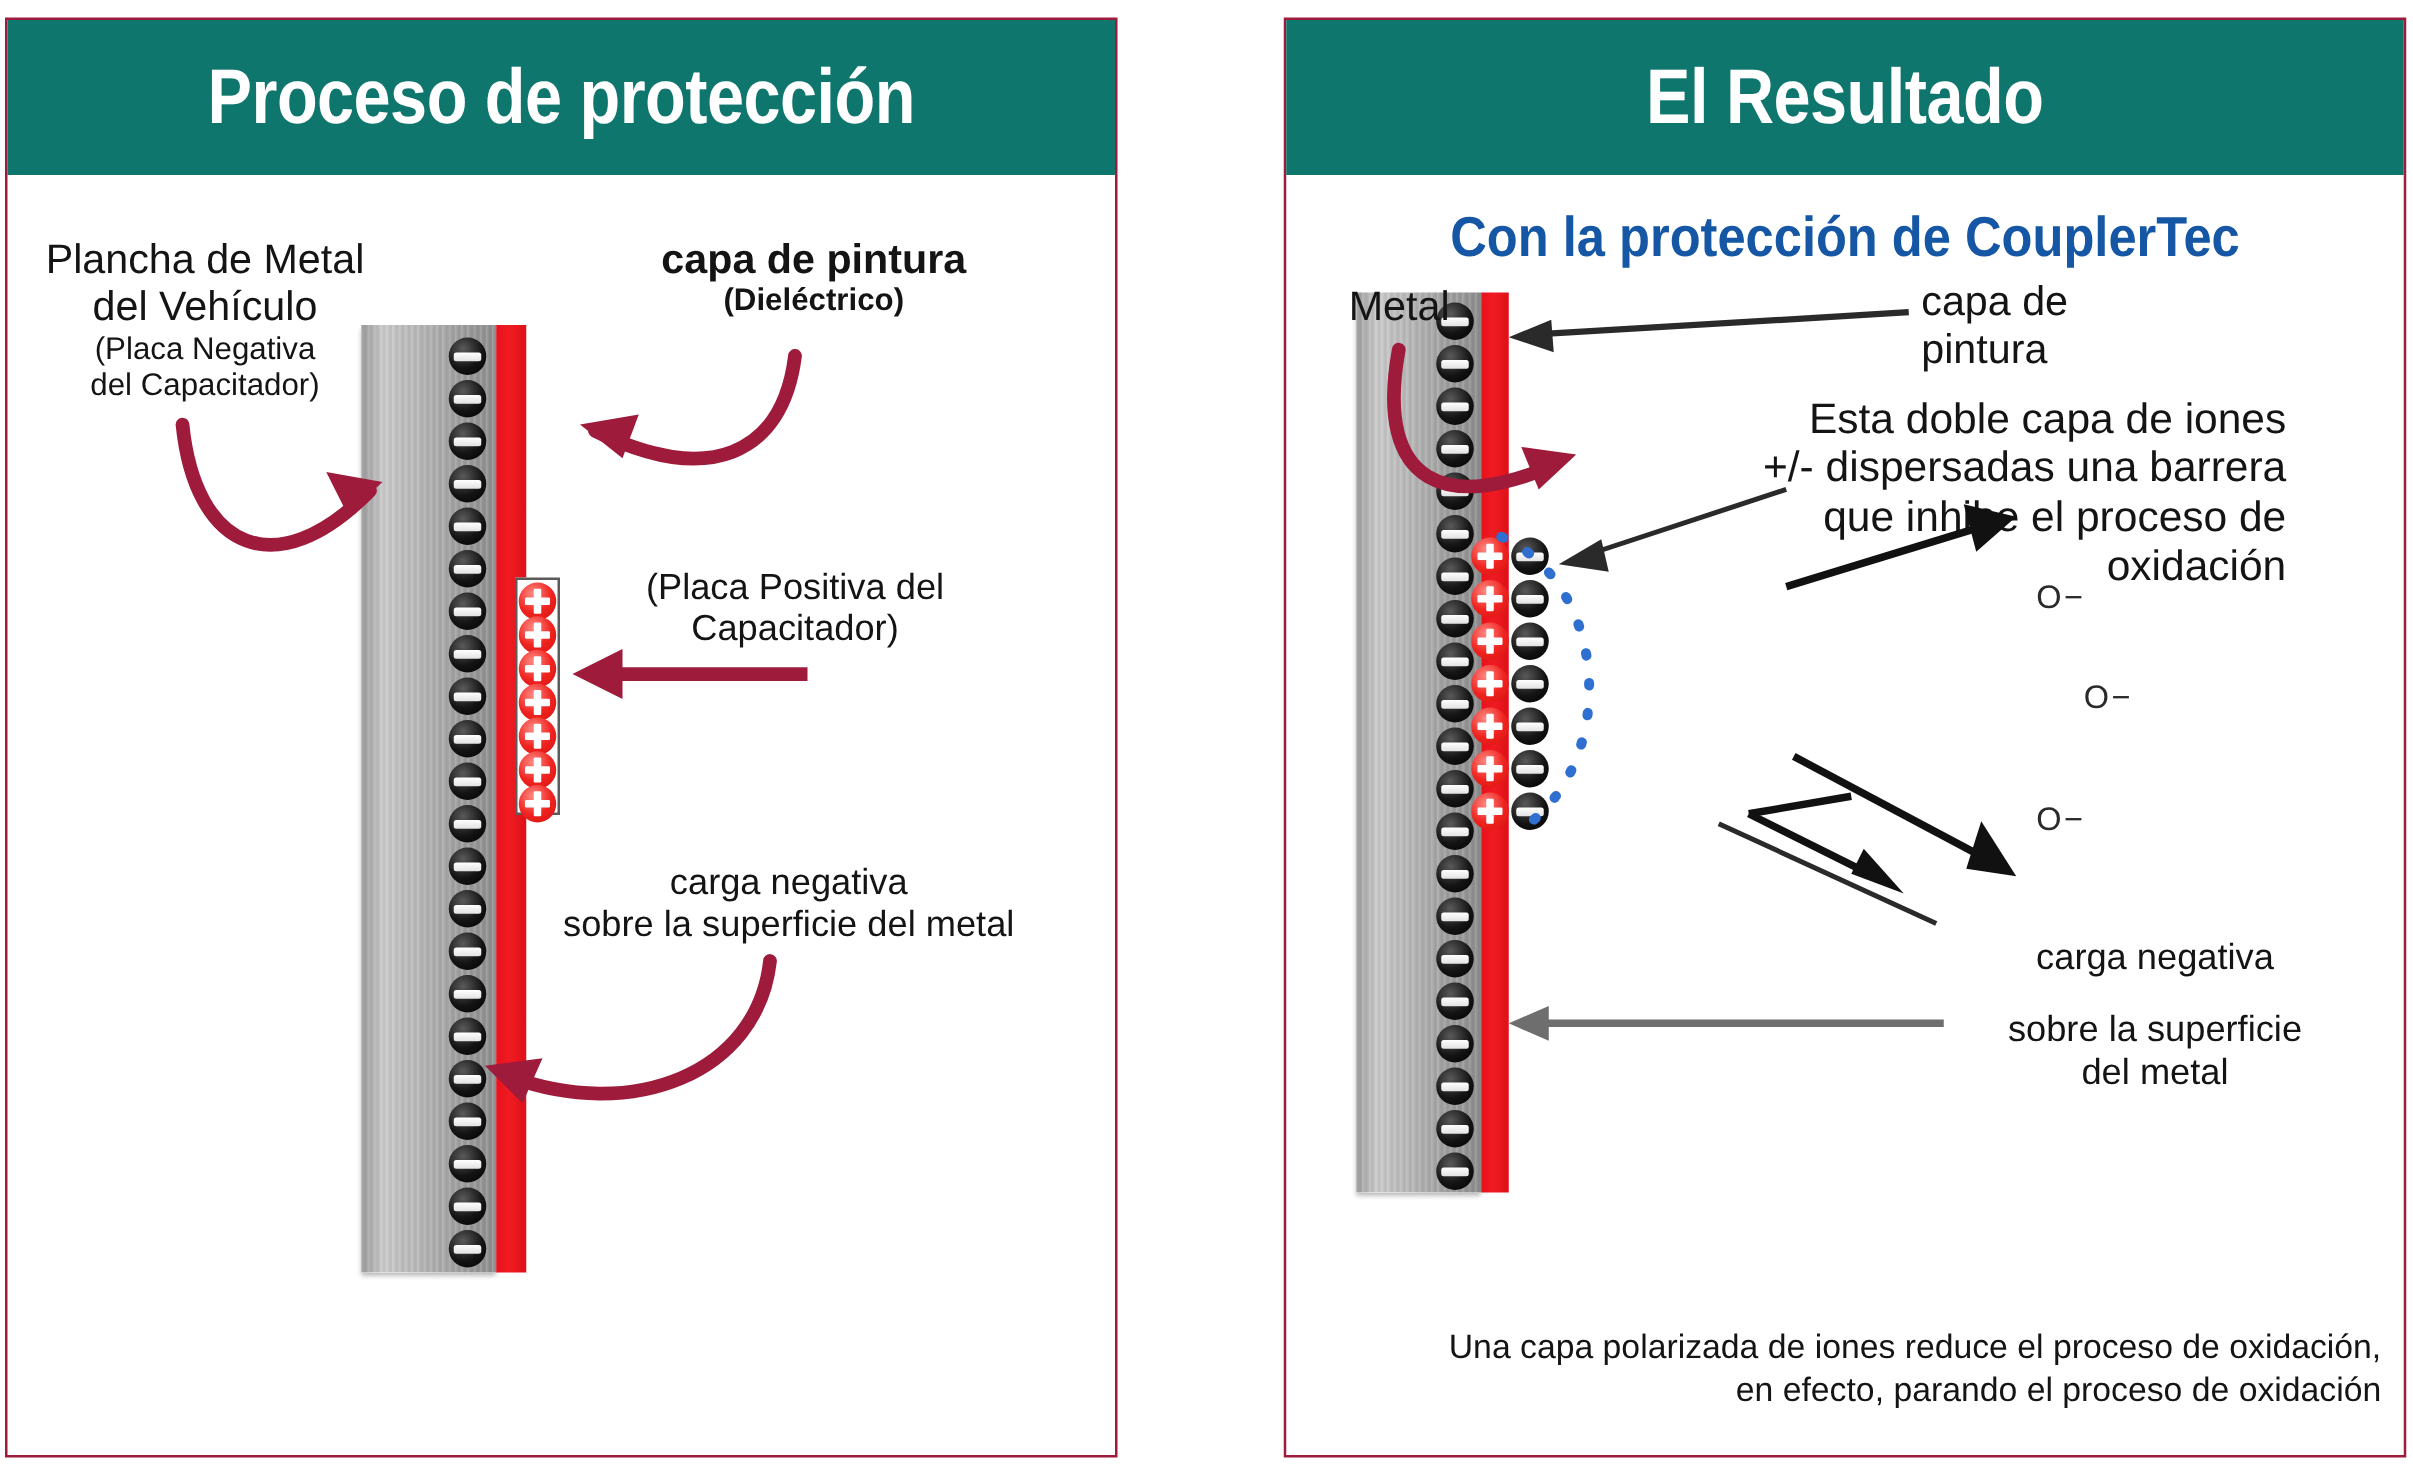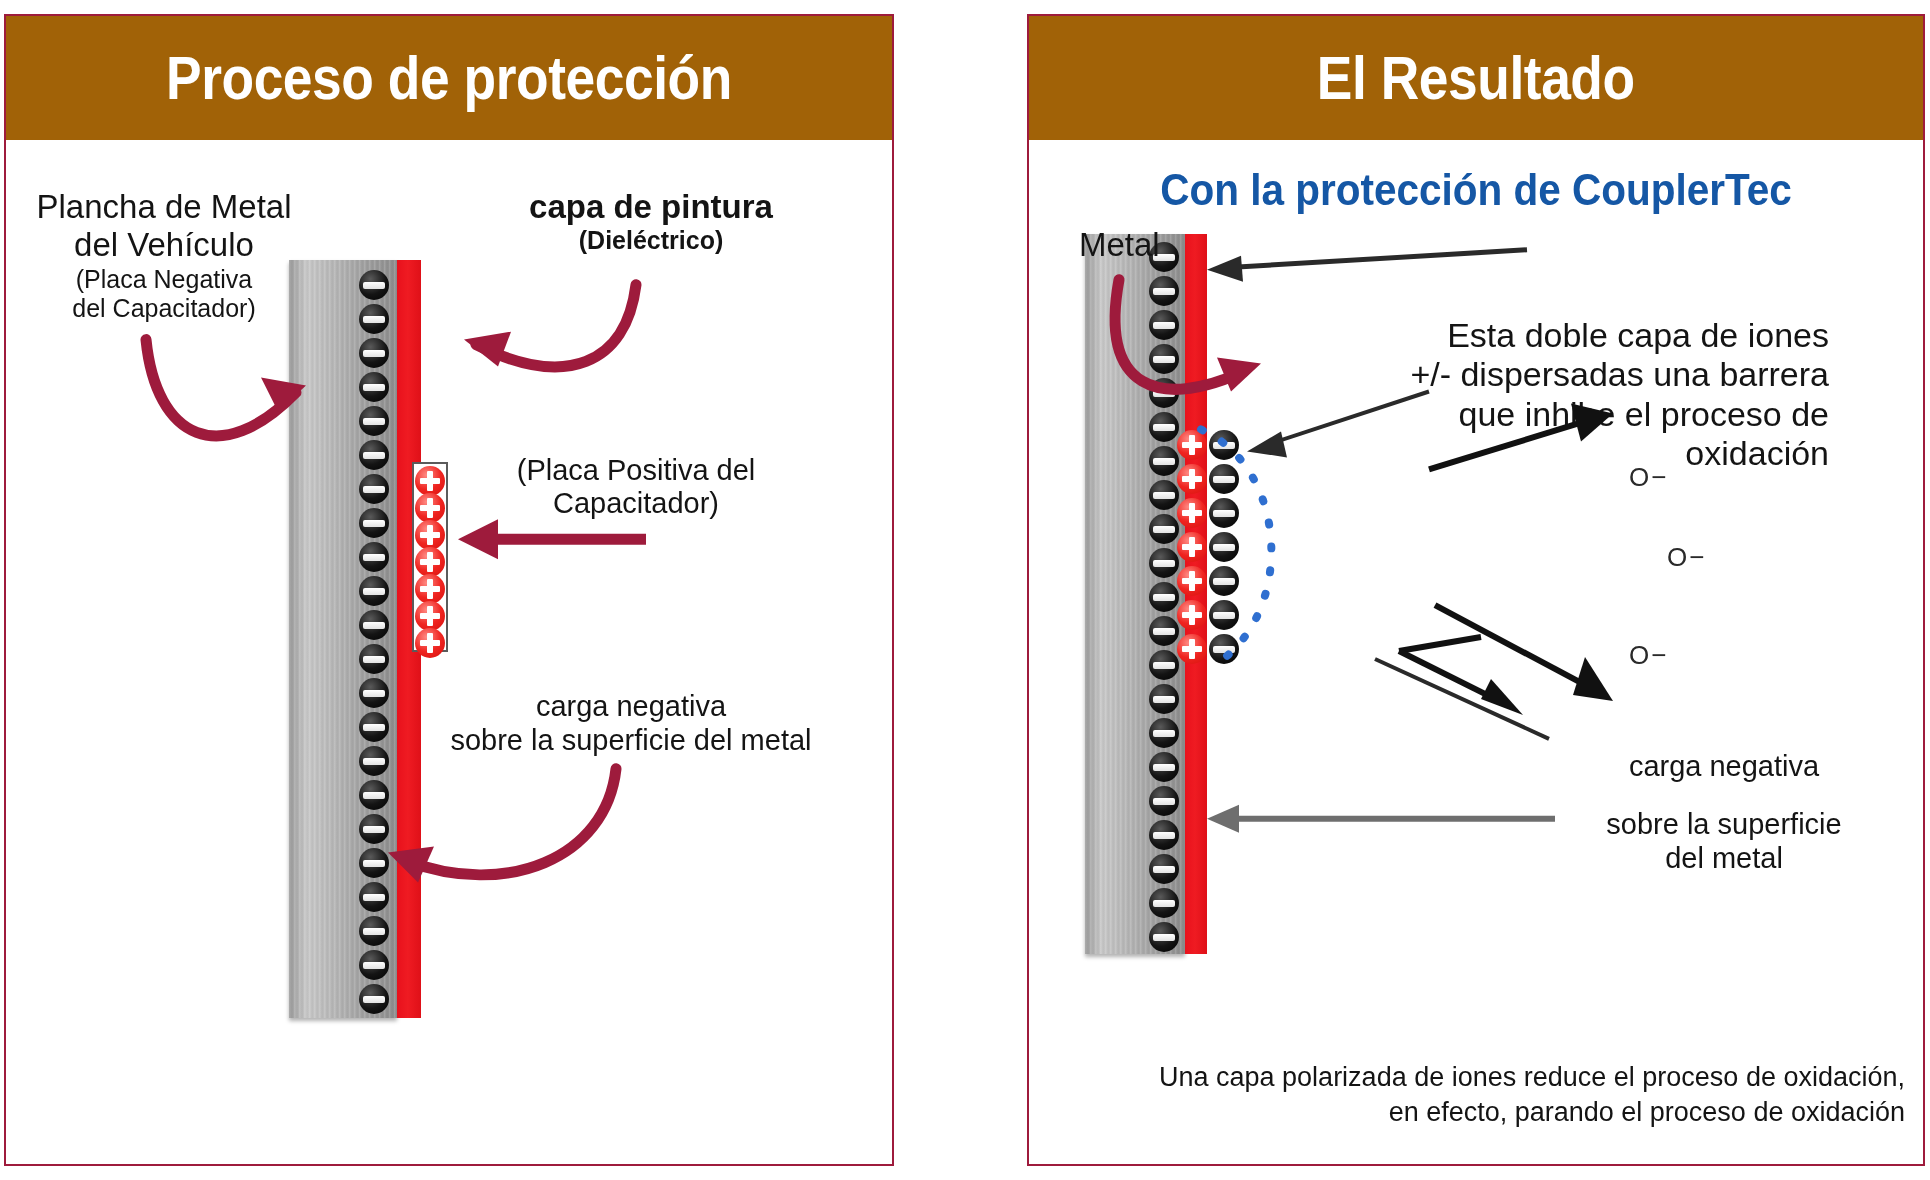--- a/index.html
+++ b/index.html
@@ -16,21 +16,21 @@
     position:absolute;top:14px;height:1152px;
     background:#ffffff;
     border:2px solid #9e1b3c;
     box-sizing:border-box;
   }
   #panel-left {left:4px;  width:890px;}
   #panel-right{left:1027px;width:898px;}
 
   .panel-header{
     position:absolute;left:0;top:0;right:0;height:124px;
-    background:#a16207;
+    background:#0f766e;
     display:flex;align-items:center;justify-content:center;
   }
   .panel-header .title{
     color:#ffffff;
     font-weight:bold;
     font-size:62px;
     letter-spacing:-0.5px;
     transform:scaleX(0.86);
     white-space:nowrap;
     line-height:1;
@@ -275,20 +275,24 @@
             <div class="ion-neg" style="top: 332px;"></div>
             <div class="ion-neg" style="top: 366px;"></div>
             <div class="ion-neg" style="top: 400px;"></div>
           </div>
       </div>
 
       <div class="anno big" style="left:50px;top:86px;">
         <span>Metal</span>
       </div>
 
+      <div class="anno big" style="left:508px;top:82px;width:260px;">
+        <span>capa de</span><br>
+        <span>pintura</span>
+      </div>
 
       <div class="anno r" style="left:340px;top:176px;width:460px;font-size:34px;">
         <span>Esta doble capa de iones</span><br>
         <span>+/- dispersadas una barrera</span><br>
         <span>que inhibe el proceso de</span><br>
         <span>oxidación</span>
       </div>
 
       <div class="om" style="left:600px;top:322px;">O−</div>
       <div class="om" style="left:638px;top:402px;">O−</div>

